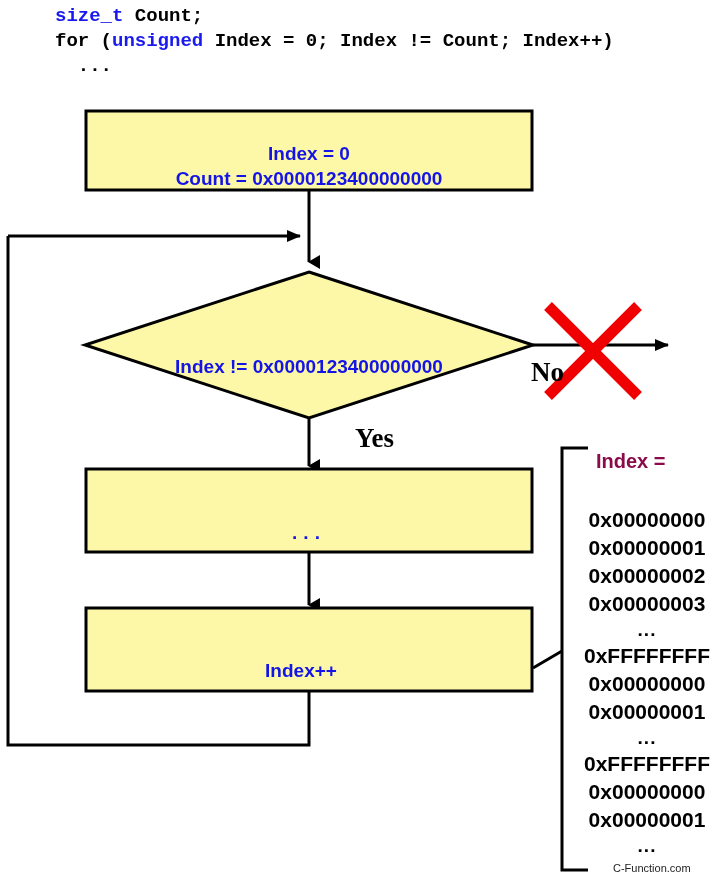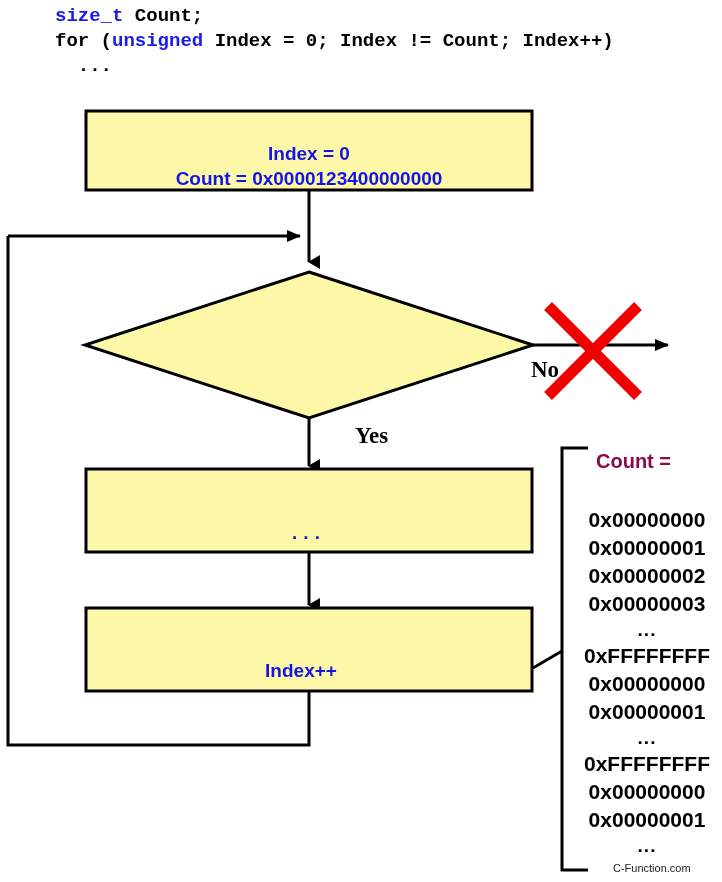--- a/index.html
+++ b/index.html
@@ -64,21 +64,21 @@
   }
   #box3-text {
     left: 85px;
     top: 638px;
     width: 432px;
   }
   .branch-label {
     position: absolute;
     font-family: "Liberation Serif", serif;
     font-weight: bold;
-    font-size: 23px;
+    font-size: 27px;
     color: #000000;
     white-space: pre;
   }
   #label-no { left: 531px; top: 357px; }
   #label-yes { left: 327px; top: 423px; margin-left: 28px; }
   #index-header {
     position: absolute;
     left: 596px;
     top: 450px;
     font-family: "Liberation Sans", sans-serif;
@@ -164,29 +164,30 @@
     <line x1="533" y1="668" x2="562" y2="651" stroke="#000000" stroke-width="3"></line>
   </svg>
 
   <div class="code-block"><span class="kw">size_t</span><span> Count;</span>
 <span>for (</span><span class="kw">unsigned</span><span> Index = 0; Index != Count; Index++)</span>
 <span>  ...</span></div>
 
   <div class="node-text" id="box1-text"><span>Index = 0</span>
 <span>Count = 0x0000123400000000</span></div>
 
+  <div class="node-text" id="diamond-text">Index != 0x0000123400000000</div>
 
   <div class="node-text" id="box2-text">...</div>
 
   <div class="node-text" id="box3-text">Index++</div>
 
   <div class="branch-label" id="label-no">No</div>
   <div class="branch-label" id="label-yes">Yes</div>
 
-  <div id="index-header">Count =</div>
+  <div id="index-header">Index =</div>
 
   <div id="value-list">
       <div class="vrow">0x00000000</div>
       <div class="vrow">0x00000001</div>
       <div class="vrow">0x00000002</div>
       <div class="vrow">0x00000003</div>
       <div class="vrow ell">...</div>
       <div class="vrow">0xFFFFFFFF</div>
       <div class="vrow">0x00000000</div>
       <div class="vrow">0x00000001</div>

